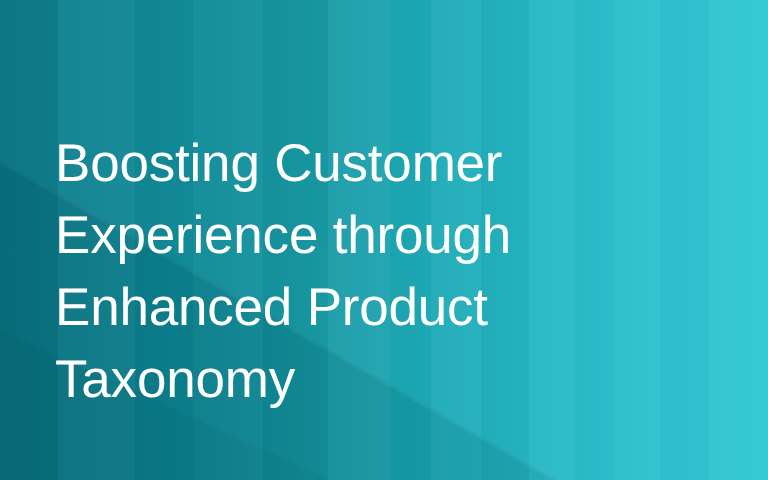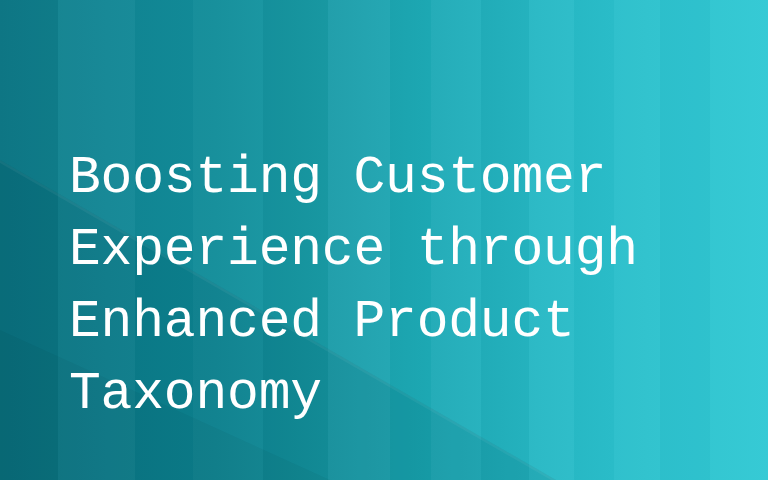--- a/index.html
+++ b/index.html
@@ -87,23 +87,23 @@
   }
 
   
   .title-block {
     position: absolute;
     left: 55px;
     top: 128px;
     width: 600px;
   }
   .title {
-    margin: 14px;
+    margin: 0;
     color: #ffffff;
-    font-family: Liberation Mono, monospace;
+    font-family: Liberation Sans, sans-serif;
     font-weight: 400;
     font-size: 53px;
     line-height: 72px;
     letter-spacing: -0.2px;
     white-space: pre-line;
     text-rendering: geometricPrecision;
   }
 </style>
 </head>
 <body>

